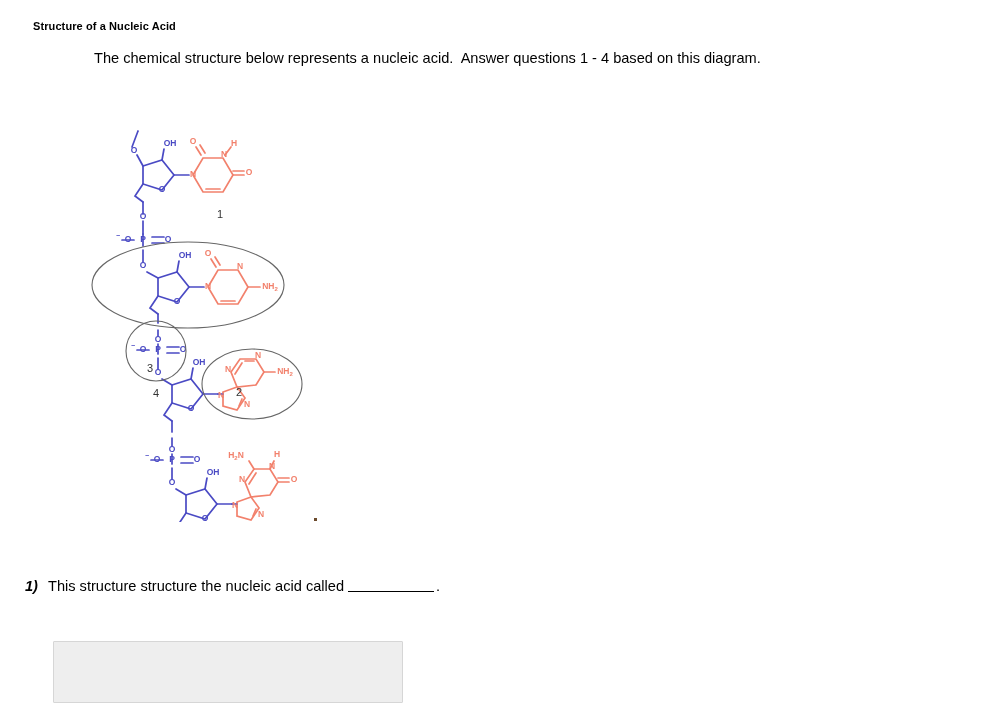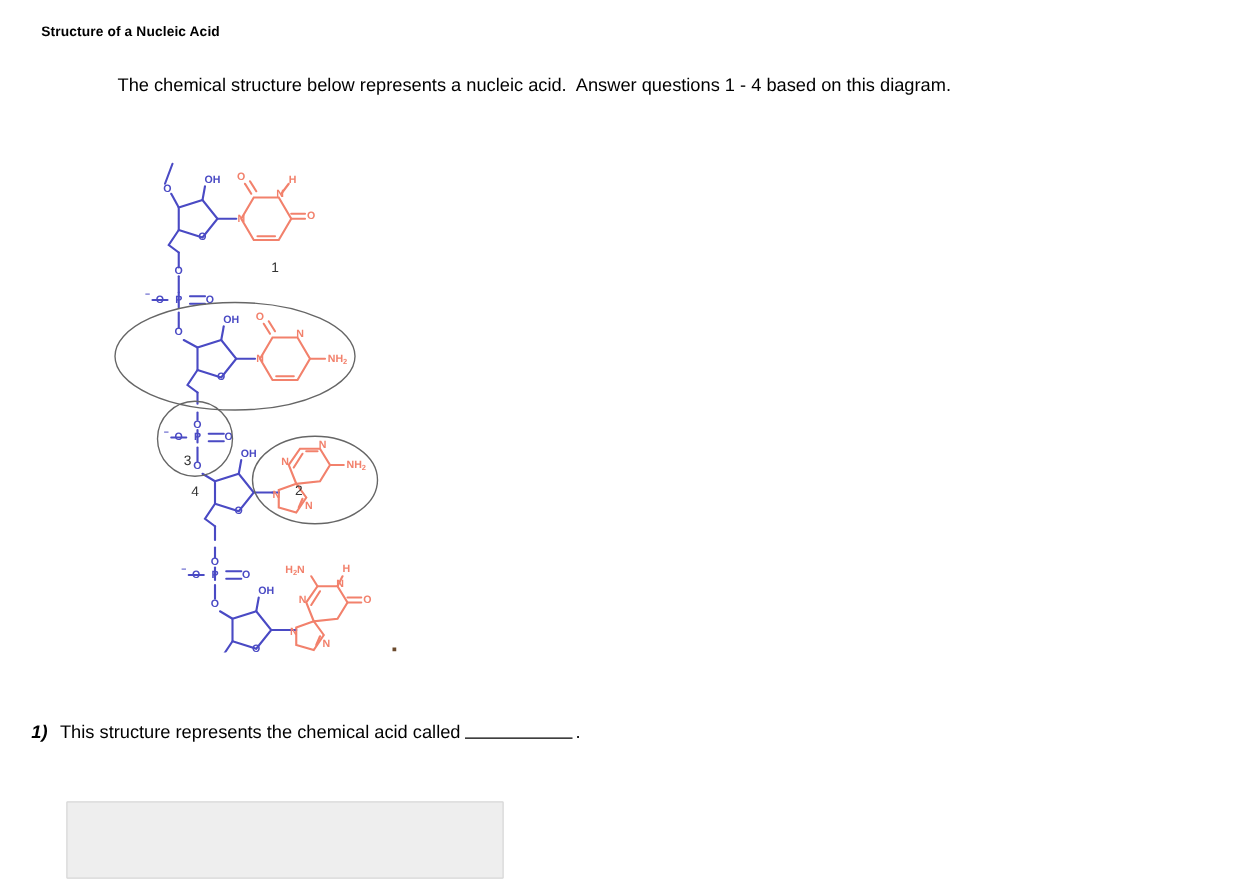--- a/index.html
+++ b/index.html
@@ -22,21 +22,21 @@
     top: 20px;
     font-size: 11px;
     font-weight: bold;
     letter-spacing: 0.1px;
     white-space: nowrap;
   }
 
   #intro-text {
     position: absolute;
     left: 94px;
-    top: 61px;
+    top: 50px;
     font-size: 14.6px;
     white-space: pre;
   }
 
   #diagram-wrap {
     position: absolute;
     left: 90px;
     top: 122px;
     width: 220px;
     height: 400px;
@@ -313,16 +313,16 @@
   <text class="annt" x="60" y="247">3</text>
 
   <text class="annt" x="66" y="272">4</text>
 </svg>
 </div>
 
 <div id="stray-dot"></div>
 
 <div id="question-row">
   <span id="question-number">1)</span>
-  <span id="question-text"><span>This structure represents the chemical acid called</span><span class="blank-line"></span><span>.</span></span>
+  <span id="question-text"><span>This structure structure the nucleic acid called</span><span class="blank-line"></span><span>.</span></span>
 </div>
 
 <textarea id="answer-input" placeholder="" style=""></textarea>
 
 </body></html>

